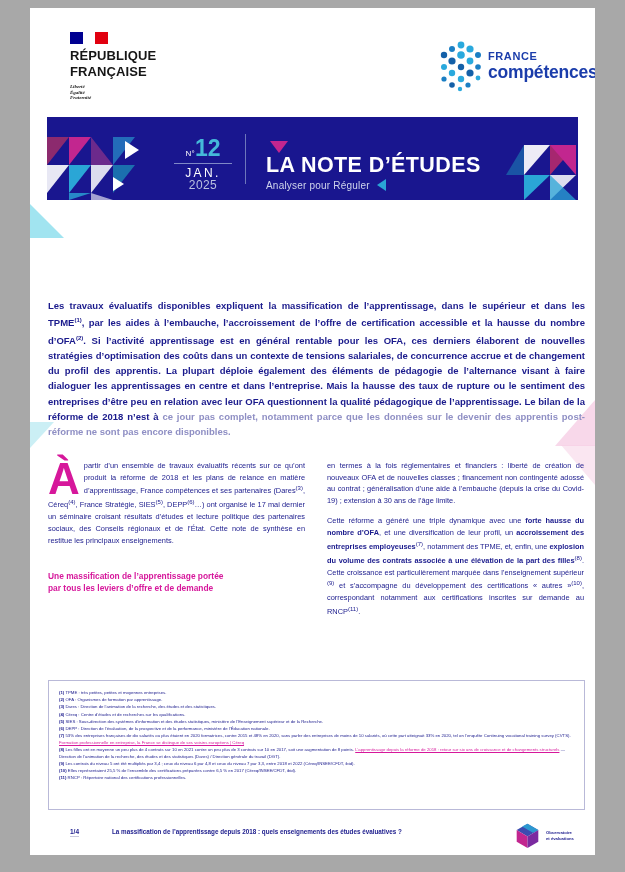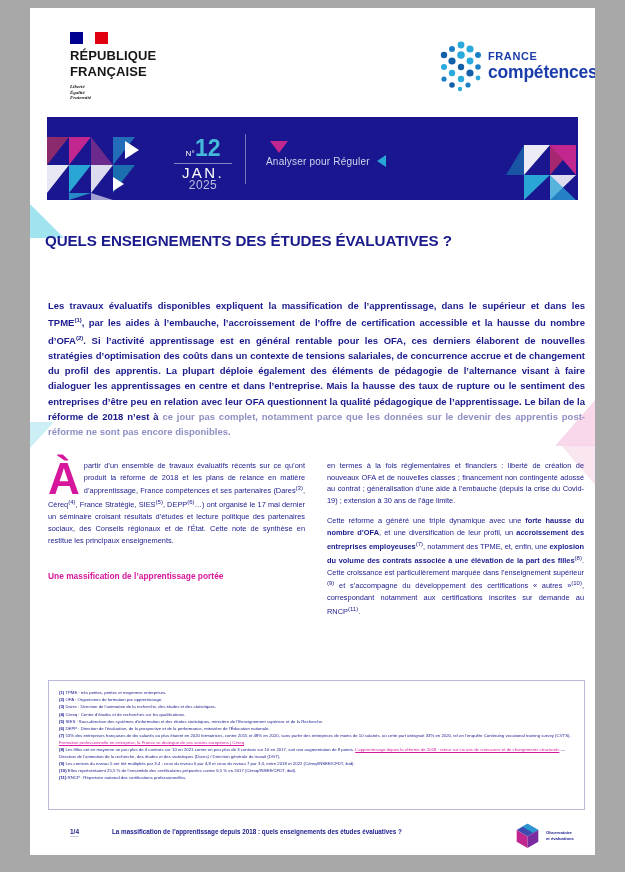--- a/index.html
+++ b/index.html
@@ -89,21 +89,21 @@
   .banner-right-art { position: absolute; right: 0; top: 0; width: 72px; height: 83px; }
 
   .issue {
     position: absolute; left: 125px; top: 20px;
     width: 62px; text-align: center; color: #ffffff;
   }
   .issue .n-row { display: flex; align-items: baseline; justify-content: center; }
   .issue .n-sup { font-size: 8px; letter-spacing: .3px; }
   .issue .n-num { font-size: 23px; font-weight: bold; color: #45b9d9; line-height: 23px; }
   .issue .rule { height: 1px; background: #7f88c7; margin: 3px 2px 4px; }
-  .issue .mon { font-size: 15px; letter-spacing: 2.4px; line-height: 10px; }
+  .issue .mon { font-size: 12px; letter-spacing: 2.4px; line-height: 10px; }
   .issue .yr { font-size: 12px; color: #b9c0e0; line-height: 15px; letter-spacing: .4px; }
 
   .banner-div { position: absolute; left: 198px; top: 17px; width: 1px; height: 50px; background: #6d76bb; }
 
   .banner-title { position: absolute; left: 219px; top: 24px; color: #ffffff; }
   .banner-title .tri-down {
     width: 0; height: 0; border-left: 9px solid transparent;
     border-right: 9px solid transparent; border-top: 12px solid #c2268f;
     margin-left: 4px; margin-bottom: 1px;
   }
@@ -285,44 +285,45 @@
       </div>
       <div class="rule"></div>
       <div class="mon">JAN.</div>
       <div class="yr">2025</div>
     </div>
 
     <div class="banner-div"></div>
 
     <div class="banner-title">
       <div class="tri-down"></div>
+      <div class="ttl">LA NOTE D’ÉTUDES</div>
       <div class="sub-row">
         <div class="sub">Analyser pour Réguler</div>
         <div class="tri-left"></div>
       </div>
     </div>
   </div>
 
   <div class="doc-title">
-    <span>QUELS ENSEIGNEMENTS DES ÉTUDES ÉVALUATIVES ?</span>
   </div>
 
   <div class="chapeau">
     <span>Les travaux évaluatifs disponibles expliquent la massification de l’apprentissage, dans le supérieur et dans les TPME</span><sup>(1)</sup><span>, par les aides à l’embauche, l’accroissement de l’offre de certification accessible et la hausse du nombre d’OFA</span><sup>(2)</sup><span>. Si l’activité apprentissage est en général rentable pour les OFA, ces derniers élaborent de nouvelles stratégies d’optimisation des coûts dans un contexte de tensions salariales, de concurrence accrue et de changement du profil des apprentis. La plupart déploie également des éléments de pédagogie de l’alternance visant à faire dialoguer les apprentissages en centre et dans l’entreprise. Mais la hausse des taux de rupture ou le sentiment des entreprises d’être peu en relation avec leur OFA questionnent la qualité pédagogique de l’apprentissage. Le bilan de la réforme de 2018 n’est à </span><span class="faded">ce jour pas complet, notamment parce que les données sur le devenir des apprentis post-réforme ne sont pas encore disponibles.</span>
   </div>
 
   <div class="columns">
 
     <div class="col">
       <p>
         <span class="dropcap">À</span><span> partir d’un ensemble de travaux évaluatifs récents sur ce qu’ont produit la réforme de 2018 et les plans de relance en matière d’apprentissage, France compétences et ses partenaires (Dares</span><sup>(3)</sup><span>, Céreq</span><sup>(4)</sup><span>, France Stratégie, SIES</span><sup>(5)</sup><span>, DEPP</span><sup>(6)</sup><span>…) ont organisé le 17 mai dernier un séminaire croisant résultats d’études et lecture politique des partenaires sociaux, des Conseils régionaux et de l’État. Cette note de synthèse en restitue les principaux enseignements.</span>
       </p>
 
       <div class="sub-head">
         <div>Une massification de l’apprentissage portée</div>
+        <div>par tous les leviers d’offre et de demande</div>
       </div>
 
     </div>
 
     <div class="col">
       <p>en termes à la fois réglementaires et financiers : liberté de création de nouveaux OFA et de nouvelles classes ; financement non contingenté adossé au contrat ; généralisation d’une aide à l’embauche (depuis la crise du Covid-19) ; extension à 30 ans de l’âge limite.</p>
       <p>
         <span>Cette réforme a généré une triple dynamique avec une </span><b>forte hausse du nombre d’OFA</b><span>, et une diversification de leur profil, un </span><b>accroissement des entreprises employeuses</b><sup>(7)</sup><span>, notamment des TPME, et, enfin, une </span><b>explosion du volume des contrats associée à une élévation de la part des filles</b><sup>(8)</sup><span>. Cette croissance est particulièrement marquée dans l’enseignement supérieur </span><sup>(9)</sup><span> et s’accompagne du développement des certifications «&nbsp;autres&nbsp;»</span><sup>(10)</sup><span>, correspondant notamment aux certifications inscrites sur demande au RNCP</span><sup>(11)</sup><span>.</span>
       </p>
     </div>

